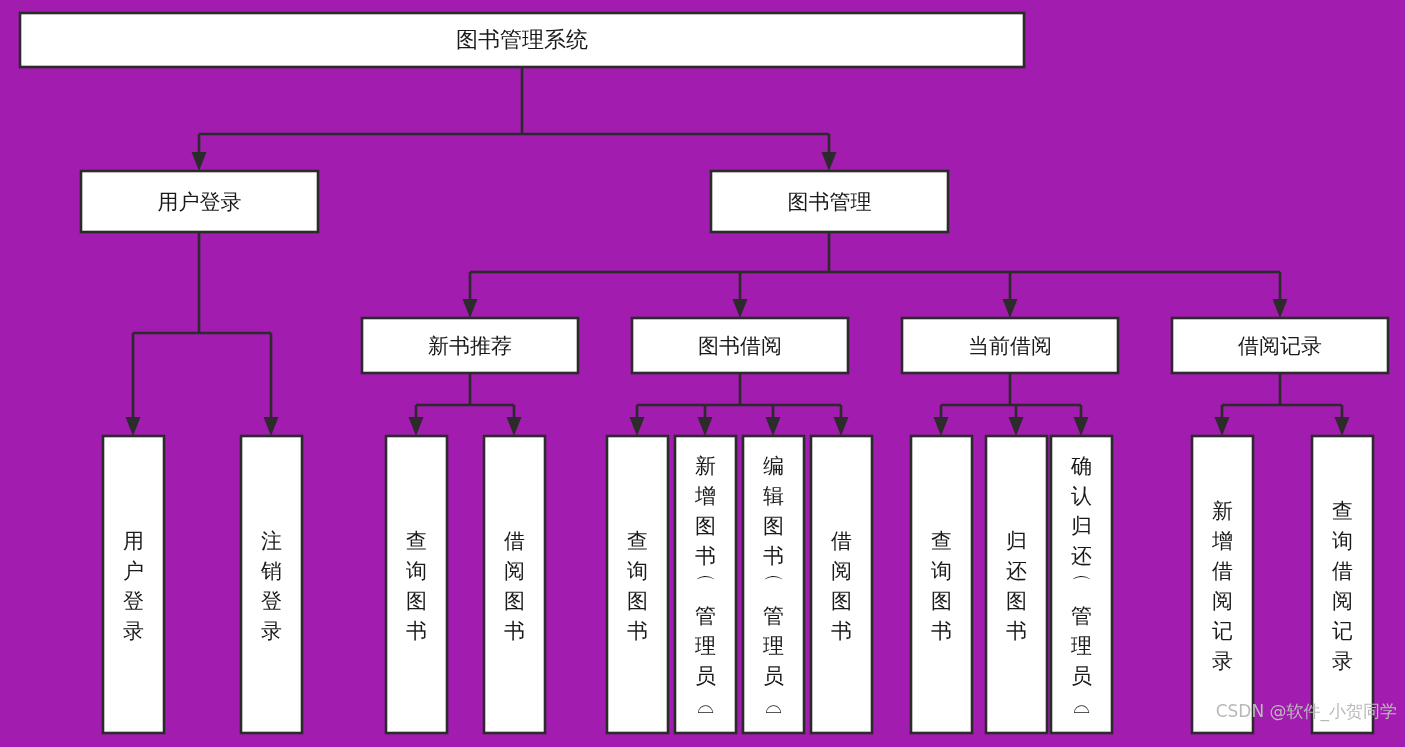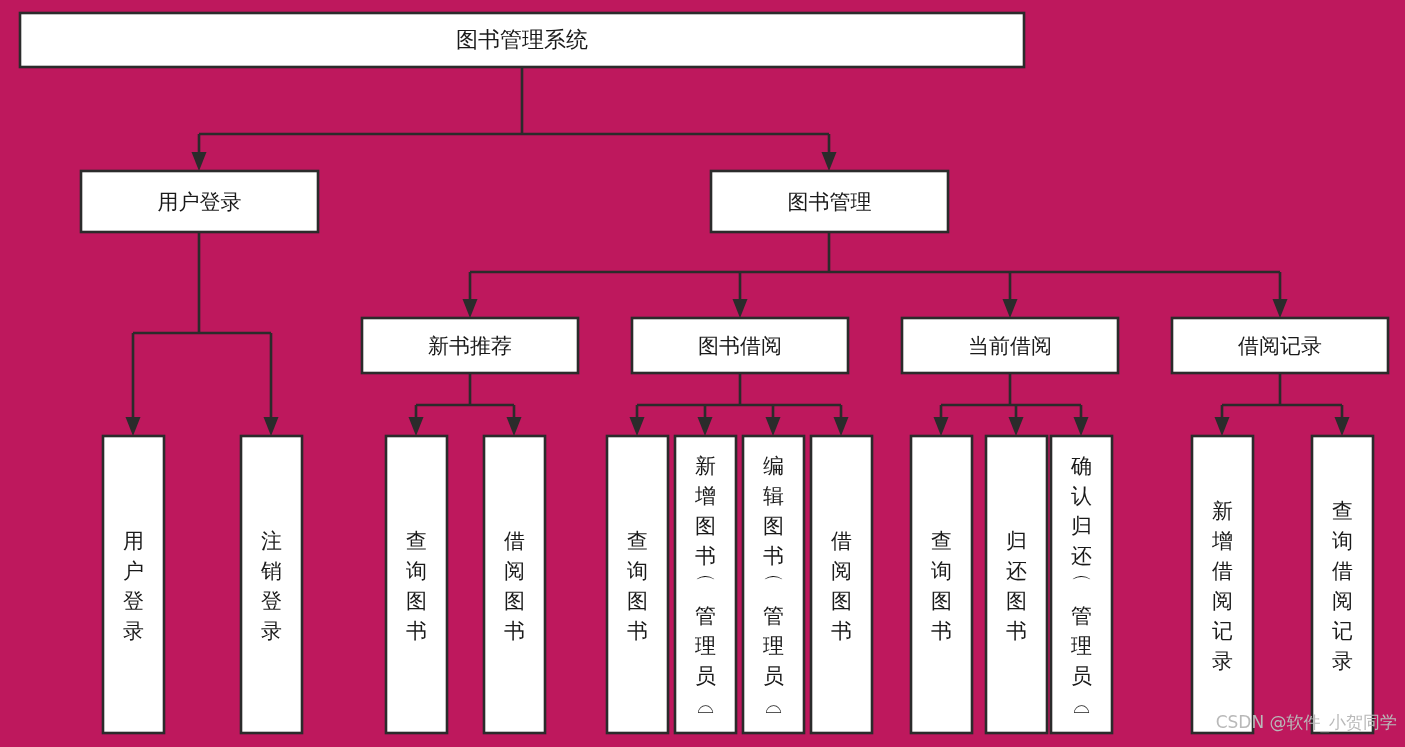--- a/index.html
+++ b/index.html
@@ -11,21 +11,21 @@
   body {
     width: 1405px;
     height: 747px;
     overflow: hidden;
     font-family: "DejaVu Sans", "Liberation Sans", sans-serif;
   }
   #diagram-root {
     position: relative;
     width: 1405px;
     height: 747px;
-    background: #be185d;
+    background: #a21caf;
   }
   svg#tree-svg {
     position: absolute;
     left: 0;
     top: 0;
     width: 1405px;
     height: 747px;
     display: block;
   }
   .node-box {
@@ -55,21 +55,21 @@
     fill: none;
     stroke-linecap: butt;
   }
   .arrow-head {
     fill: #2b2b2b;
     stroke: none;
   }
   .watermark {
     position: absolute;
     right: 8px;
-    bottom: 13px;
+    bottom: 24px;
     color: #b9b9b9;
     font-size: 17px;
     font-family: "DejaVu Sans", "Liberation Sans", sans-serif;
     white-space: nowrap;
     user-select: none;
   }
 </style>
 </head>
 <body>
 

